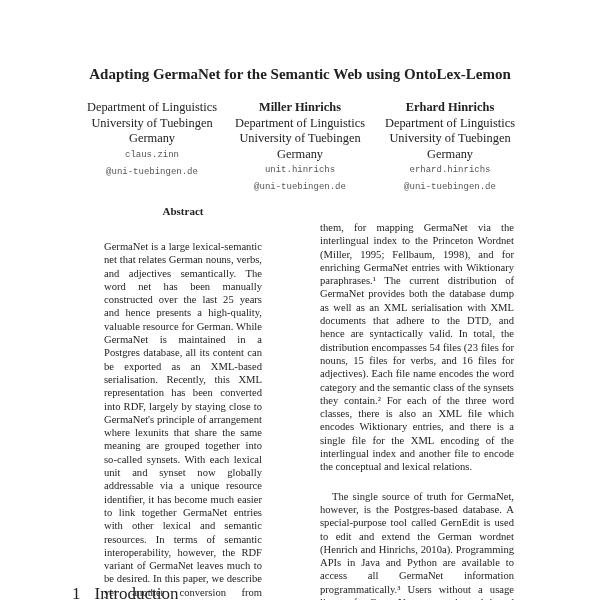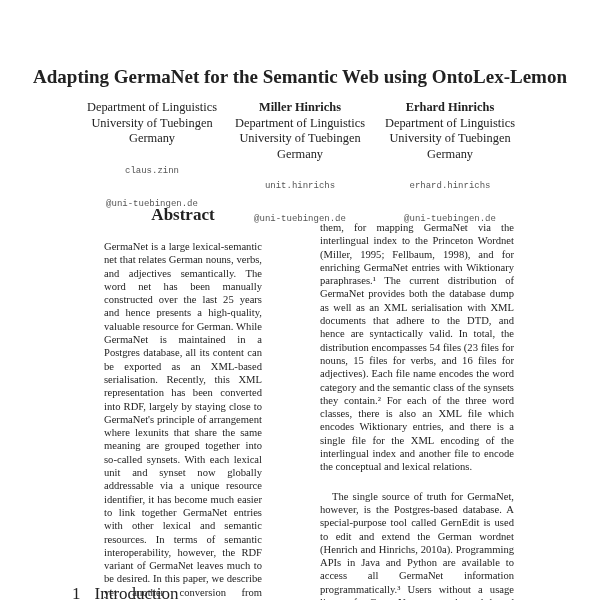--- a/index.html
+++ b/index.html
@@ -1,23 +1,23 @@
 <!DOCTYPE html>
 <html><head>
 <meta charset="utf-8">
 <style>
   html, body { margin:0; padding:0; }
   body { width:600px; height:600px; background:#fff; overflow:hidden; position:relative;
          font-family:"Liberation Serif", serif; color:#222; }
   .title { position:absolute; top:66px; left:0; width:600px; text-align:center;
-           font-weight:bold; font-size:19px; }
+           font-weight:bold; font-size:15px; }
   .author { position:absolute; top:100px; width:150px; text-align:center; font-size:12.4px; line-height:15.5px; }
   .author .name { font-weight:bold; }
-  .author .mail { font-family:"Liberation Mono", monospace; font-size:9px; color:#555; line-height:17px;margin-top:16px; }
-  .abs-head { position:absolute; top:205px; left:88px; width:190px; text-align:center; font-weight:bold; font-size:17px; }
+  .author .mail { font-family:"Liberation Mono", monospace; font-size:9px; color:#555; line-height:17px; }
+  .abs-head { position:absolute; top:205px; left:88px; width:190px; text-align:center; font-weight:bold; font-size:11px; }
   .col { position:absolute; font-size:10.6px; line-height:13.3px; text-align:justify; }
   .col p { margin:16px; }
   .indent { text-indent:12px; }
   .sec { position:absolute; top:584px; left:72px; font-weight:normal; font-size:17px; }
   .sec span { margin-right:14px; }
 </style>
 </head>
 <body>
 
 <div class="title">Adapting GermaNet for the Semantic Web using OntoLex-Lemon</div>

